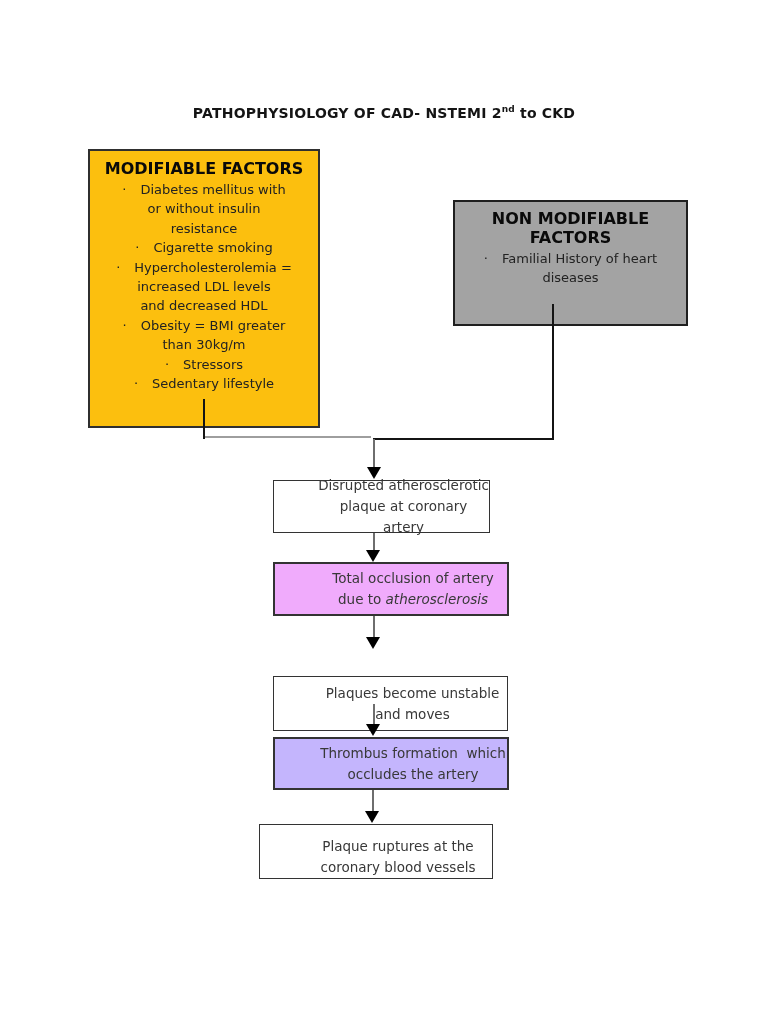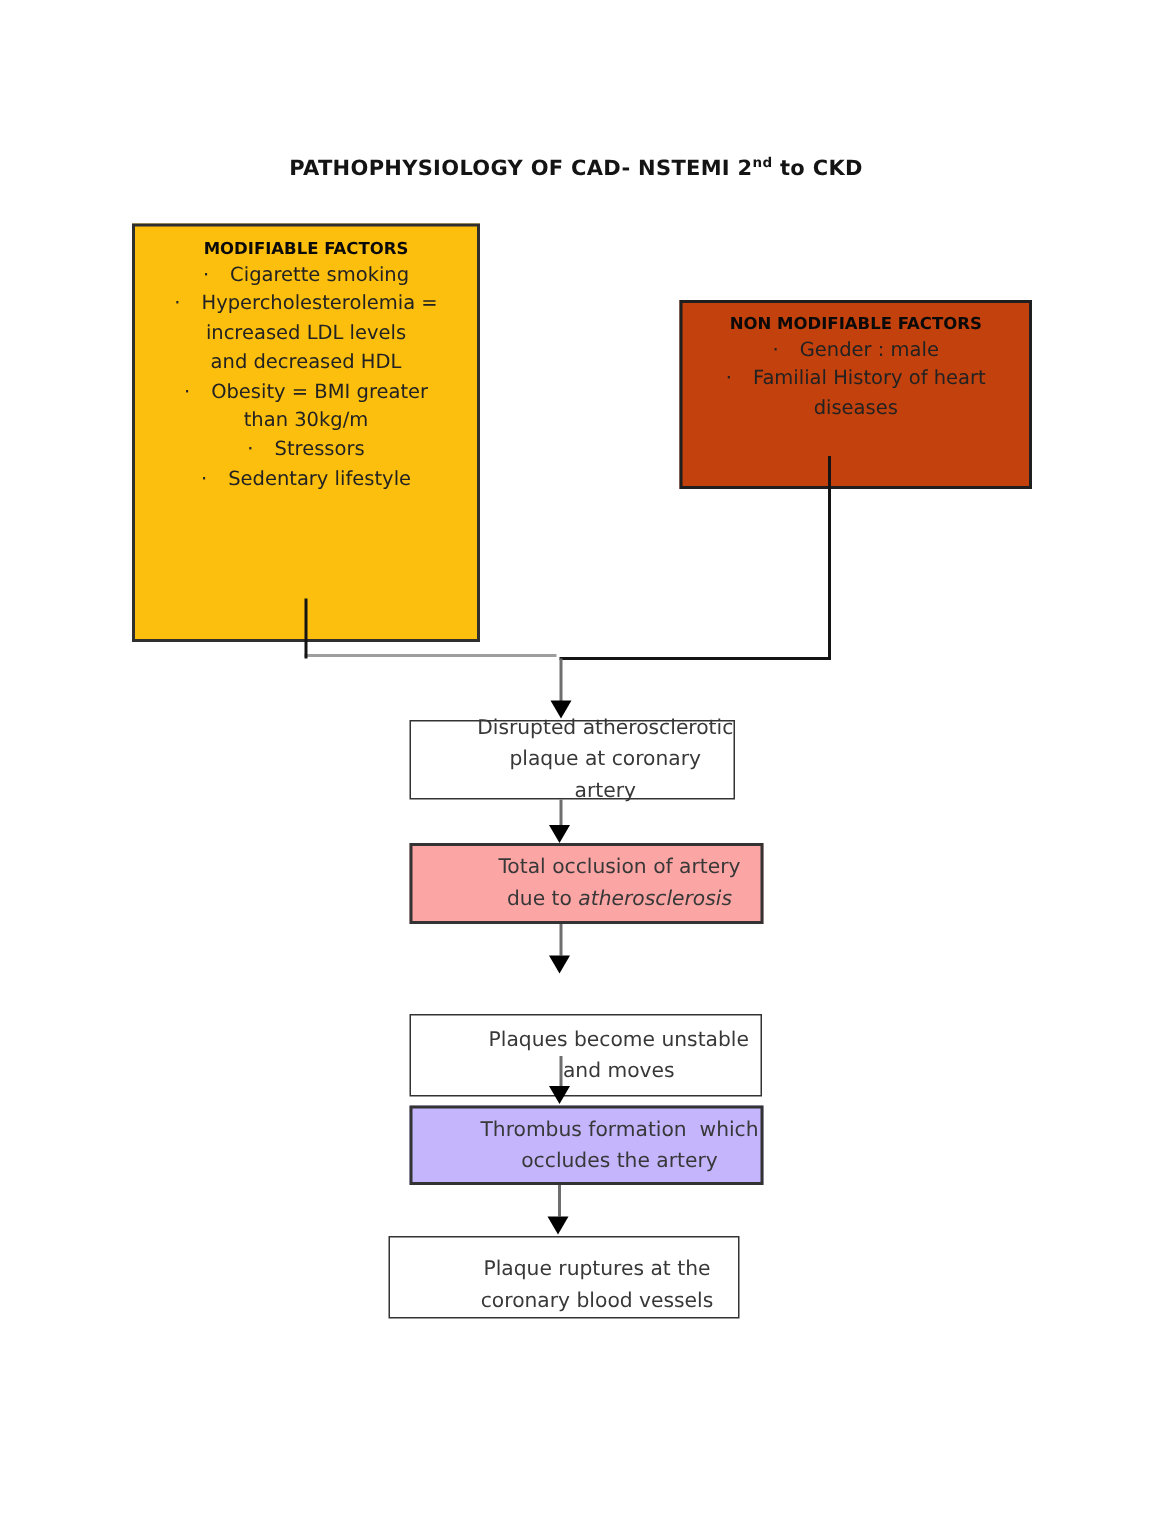--- a/index.html
+++ b/index.html
@@ -21,33 +21,33 @@
 
   
   .factor-box{
     position:absolute;
     box-sizing:border-box;
     text-align:center;
     color:#1d1d1d;
   }
   .factor-box .hdr{
     font-weight:bold;
-    font-size:11px;
+    font-size:16px;
     color:#0a0a0a;
     margin:5px 4px 2px 4px;
   }
   .yellow-box{
     left:88px;top:133px;width:232px;height:279px;
     background:#fcbf0e;
     border:2px solid #2f2f2f;
     padding-top:3px;
   }
   .blue-box{
     left:453px;top:184px;width:235px;height:126px;
-    background:#c2410c;
+    background:#a3a3a3;
     border:2px solid #1f1f1f;
     padding-top:2px;
   }
   .li{
     font-size:13px;
     line-height:19.4px;
     text-align:center;
     color:#222222;
   }
   .li .dot{padding-right:14px;}
@@ -59,21 +59,21 @@
     box-sizing:border-box;
     display:flex;align-items:center;justify-content:center;
     text-align:center;
     font-size:13.5px;line-height:21px;color:#383838;
     background:#ffffff;
     border:1px solid #333333;
     padding-left:44px;
   }
   .step .txt{white-space:pre-wrap;}
   .step-1{left:273px;top:464px;width:217px;height:53px;}
-  .step-2{left:273px;top:546px;width:236px;height:54px;background:#fca5a5;border:2px solid #333333;}
+  .step-2{left:273px;top:546px;width:236px;height:54px;background:#f0abfc;border:2px solid #333333;}
   .step-3{left:273px;top:660px;width:235px;height:55px;}
   .step-4{left:273px;top:721px;width:236px;height:53px;background:#c4b5fd;border:2px solid #333333;}
   .step-5{left:259px;top:808px;width:234px;height:55px;align-items:flex-end;}
 
   
   .line{position:absolute;background:#141414;}
   .line.gray{background:#9e9e9e;}
   .line.midgray{background:#6e6e6e;}
   .yellow-drop{left:203px;top:383px;width:2px;height:40px;z-index:4;}
   .gray-horiz{left:203px;top:420px;width:168px;height:2px;}
@@ -100,33 +100,35 @@
 </style>
 </head>
 <body>
 
 <div class="page">
 
   <div class="title"><span>PATHOPHYSIOLOGY OF CAD- NSTEMI 2</span><sup>nd</sup><span> to CKD</span></div>
 
   <div class="factor-box yellow-box">
     <div class="hdr">MODIFIABLE FACTORS</div>
+    <div class="li"><span class="dot">·</span><span class="it">Diabetes mellitus with
+or without insulin
+resistance</span></div>
     <div class="li"><span class="dot">·</span><span class="it">Cigarette smoking</span></div>
     <div class="li"><span class="dot">·</span><span class="it">Hypercholesterolemia =
 increased LDL levels
 and decreased HDL</span></div>
     <div class="li"><span class="dot">·</span><span class="it">Obesity = BMI greater
 than 30kg/m</span></div>
     <div class="li"><span class="dot">·</span><span class="it">Stressors</span></div>
     <div class="li"><span class="dot">·</span><span class="it">Sedentary lifestyle</span></div>
   </div>
 
   <div class="factor-box blue-box">
     <div class="hdr">NON MODIFIABLE FACTORS</div>
-    <div class="li"><span class="dot">·</span><span class="it">Gender : male</span></div>
     <div class="li"><span class="dot">·</span><span class="it">Familial History of heart
 diseases</span></div>
   </div>
 
   <div class="line yellow-drop"></div>
   <div class="line gray gray-horiz"></div>
   <div class="line blue-drop"></div>
   <div class="line black-horiz"></div>
   <div class="line midgray center-drop"></div>
   <div class="arrow a1"></div>

